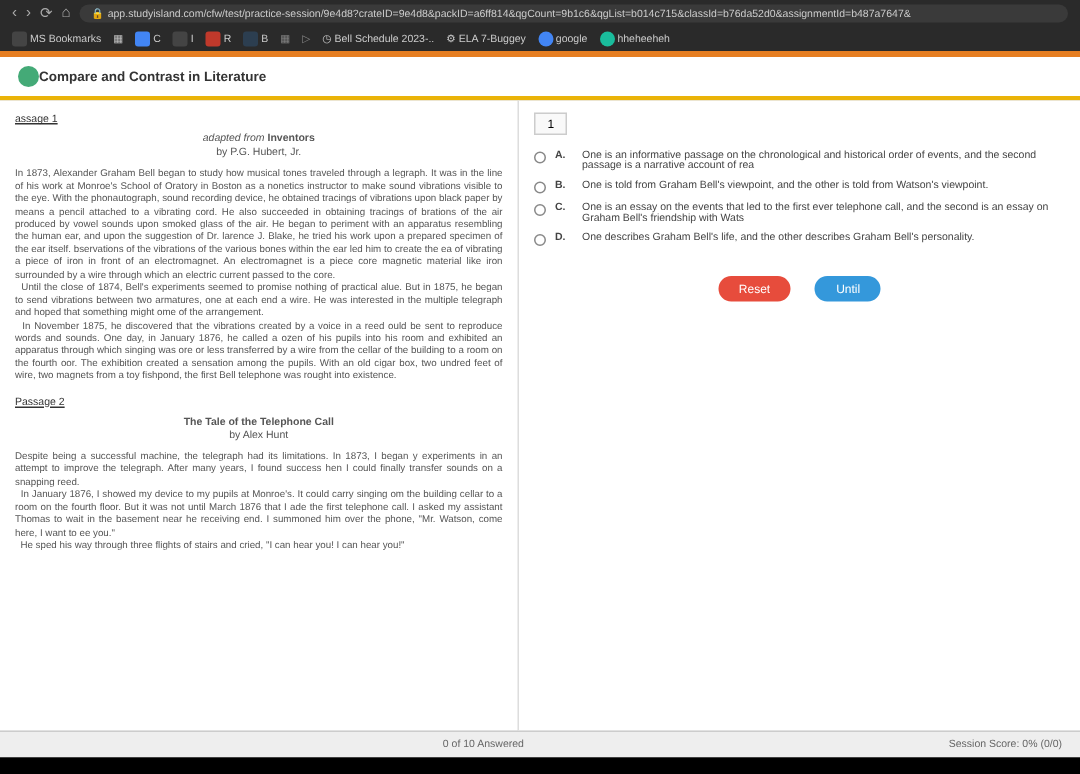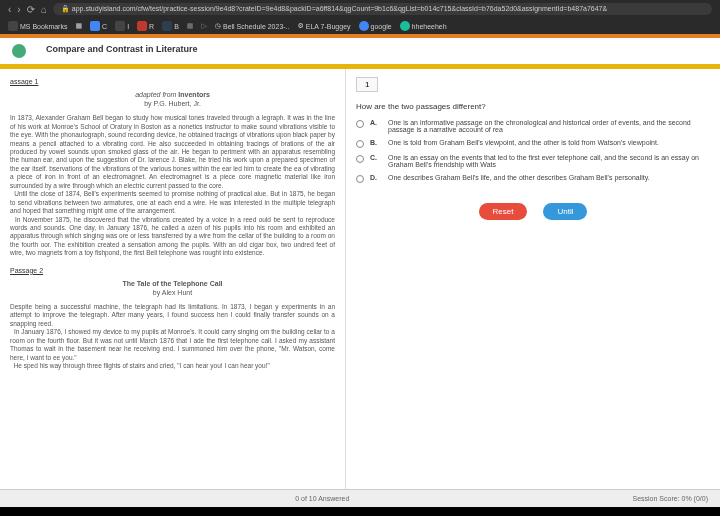--- a/index.html
+++ b/index.html
@@ -4,21 +4,21 @@
 <style>
 *{margin:0;padding:0;box-sizing:border-box;font-family:Arial,sans-serif}
 body{width:720px;height:516px;background:#1a1a1a;overflow:hidden;font-size:7px}
 .browser-bar{background:#2a2a2a;height:18px;display:flex;align-items:center;padding:0 8px;gap:6px}
 .nav-icons{display:flex;gap:6px;color:#aaa;font-size:10px}
 .url-bar{background:#3a3a3a;border-radius:10px;padding:2px 8px;color:#ccc;font-size:7px;flex:1;white-space:nowrap;overflow:hidden}
 .bookmarks{background:#2a2a2a;height:16px;display:flex;align-items:center;padding:0 8px;gap:8px;color:#ccc;font-size:7px}
 .bm-item{display:flex;align-items:center;gap:2px}
 .bm-icon{width:10px;height:10px;background:#444;border-radius:2px;display:inline-block}
 .orange-bar{background:#e67e22;height:4px}
-.header{background:#fff;padding:6px 12px;border-bottom:5px solid #eab308;display:flex;gap:20px}
+.header{background:#fff;padding:6px 12px;border-bottom:3px solid #eab308;display:flex;align-items:center;gap:0}
 .header-icon{width:14px;height:14px;background:#4a7;border-radius:50%}
 .header-title{font-size:9px;color:#333;font-weight:bold}
 .main{display:flex;background:#f5f5f5;height:420px}
 .left-panel{width:345px;background:#fff;padding:8px 10px;overflow:hidden;font-size:6.5px;color:#555;line-height:1.3}
 .passage-label{font-size:7px;color:#333;text-decoration:underline;margin-bottom:4px}
 .passage-title{text-align:center;font-size:7px;margin-bottom:6px}
 .passage-title .t1{font-style:italic}
 .passage-title .t2{font-weight:bold}
 .passage-body{text-align:justify;margin-bottom:8px}
 .right-panel{flex:1;background:#fff;padding:8px 10px;border-left:1px solid #ddd;position:relative}
@@ -116,21 +116,20 @@
       <span class="t2">The Tale of the Telephone Call</span><br>
       <span>by Alex Hunt</span>
     </div>
     <div class="passage-body" style="white-space:pre-wrap">Despite being a successful machine, the telegraph had its limitations. In 1873, I began y experiments in an attempt to improve the telegraph. After many years, I found success hen I could finally transfer sounds on a snapping reed.
   In January 1876, I showed my device to my pupils at Monroe's. It could carry singing om the building cellar to a room on the fourth floor. But it was not until March 1876 that I ade the first telephone call. I asked my assistant Thomas to wait in the basement near he receiving end. I summoned him over the phone, "Mr. Watson, come here, I want to ee you."
   He sped his way through three flights of stairs and cried, "I can hear you! I can hear you!"</div>
   </div>
 
   <div class="right-panel">
     <div class="q-tab">1</div>
-    <div class="question">How are the two passages different?</div>
     
     <div class="option">
       <span class="radio"></span>
       <span class="opt-label">A.</span>
       <span class="opt-text">One is an informative passage on the chronological and historical order of events, and the second passage is a narrative account of rea</span>
     </div>
     <div class="option">
       <span class="radio"></span>
       <span class="opt-label">B.</span>
       <span class="opt-text">One is told from Graham Bell's viewpoint, and the other is told from Watson's viewpoint.</span>

